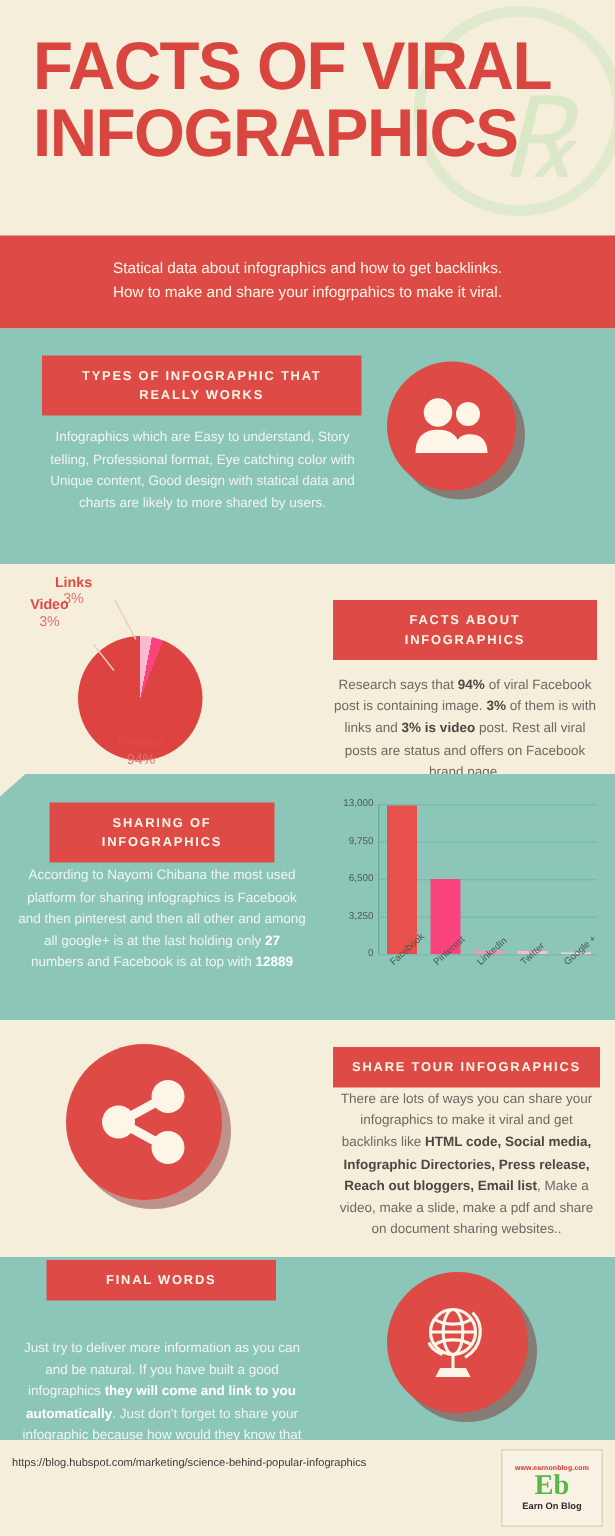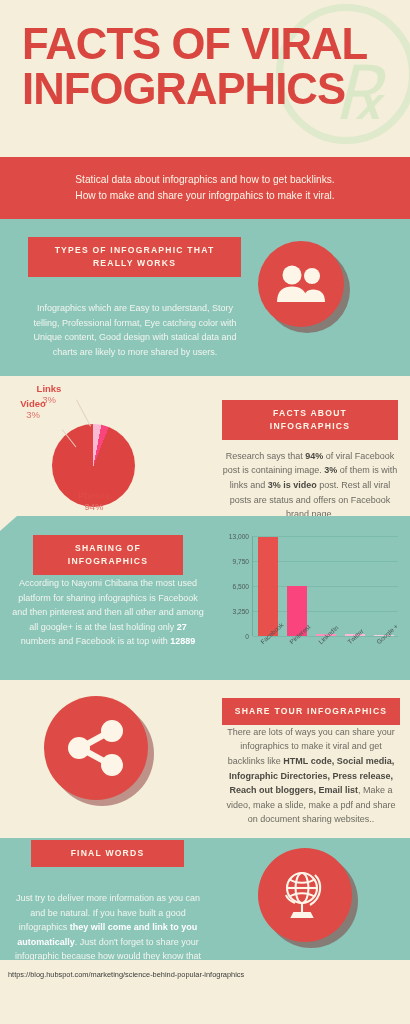--- a/index.html
+++ b/index.html
@@ -76,21 +76,21 @@
     padding: 7px 6px;
   }
   .body-text { font-size: 9px; line-height: 1.62; text-align: center; }
   .body-text b { font-weight: bold; }
   .on-teal { color: #f2f5ee; }
   .on-teal b { color: #ffffff; }
   .on-cream { color: #6d6a63; }
   .on-cream b { color: #4b4943; }
 
   .types-ribbon { position: absolute; left: 28px; top: 18px; width: 213px; }
-  .types-text { position: absolute; left: 24px; top: 82px; width: 222px; }
+  .types-text { position: absolute; left: 24px; top: 65px; width: 222px; }
 
   .circle-badge {
     position: absolute; border-radius: 50%;
     background: #de4a46;
     box-shadow: 6px 6px 0 rgba(124,33,38,0.45);
     display: flex; align-items: center; justify-content: center;
   }
   .c-people { left: 258px; top: 22px; width: 86px; height: 86px; }
 
   
@@ -327,15 +327,20 @@
           <path d="M15 50 L35 50 L33 46 L17 46 Z" fill="#fdf6e8"></path>
         </g>
       </svg>
     </div>
   </div>
 
   <div class="footer">
     <div class="urls">
       <div>https://blog.hubspot.com/marketing/science-behind-popular-infographics</div>
     </div>
+    <div class="logo">
+      <div class="logo-url">www.earnonblog.com</div>
+      <div class="logo-mark">Eb</div>
+      <div class="logo-name">Earn On Blog</div>
+    </div>
   </div>
 
 </div>
 
 </body></html>

